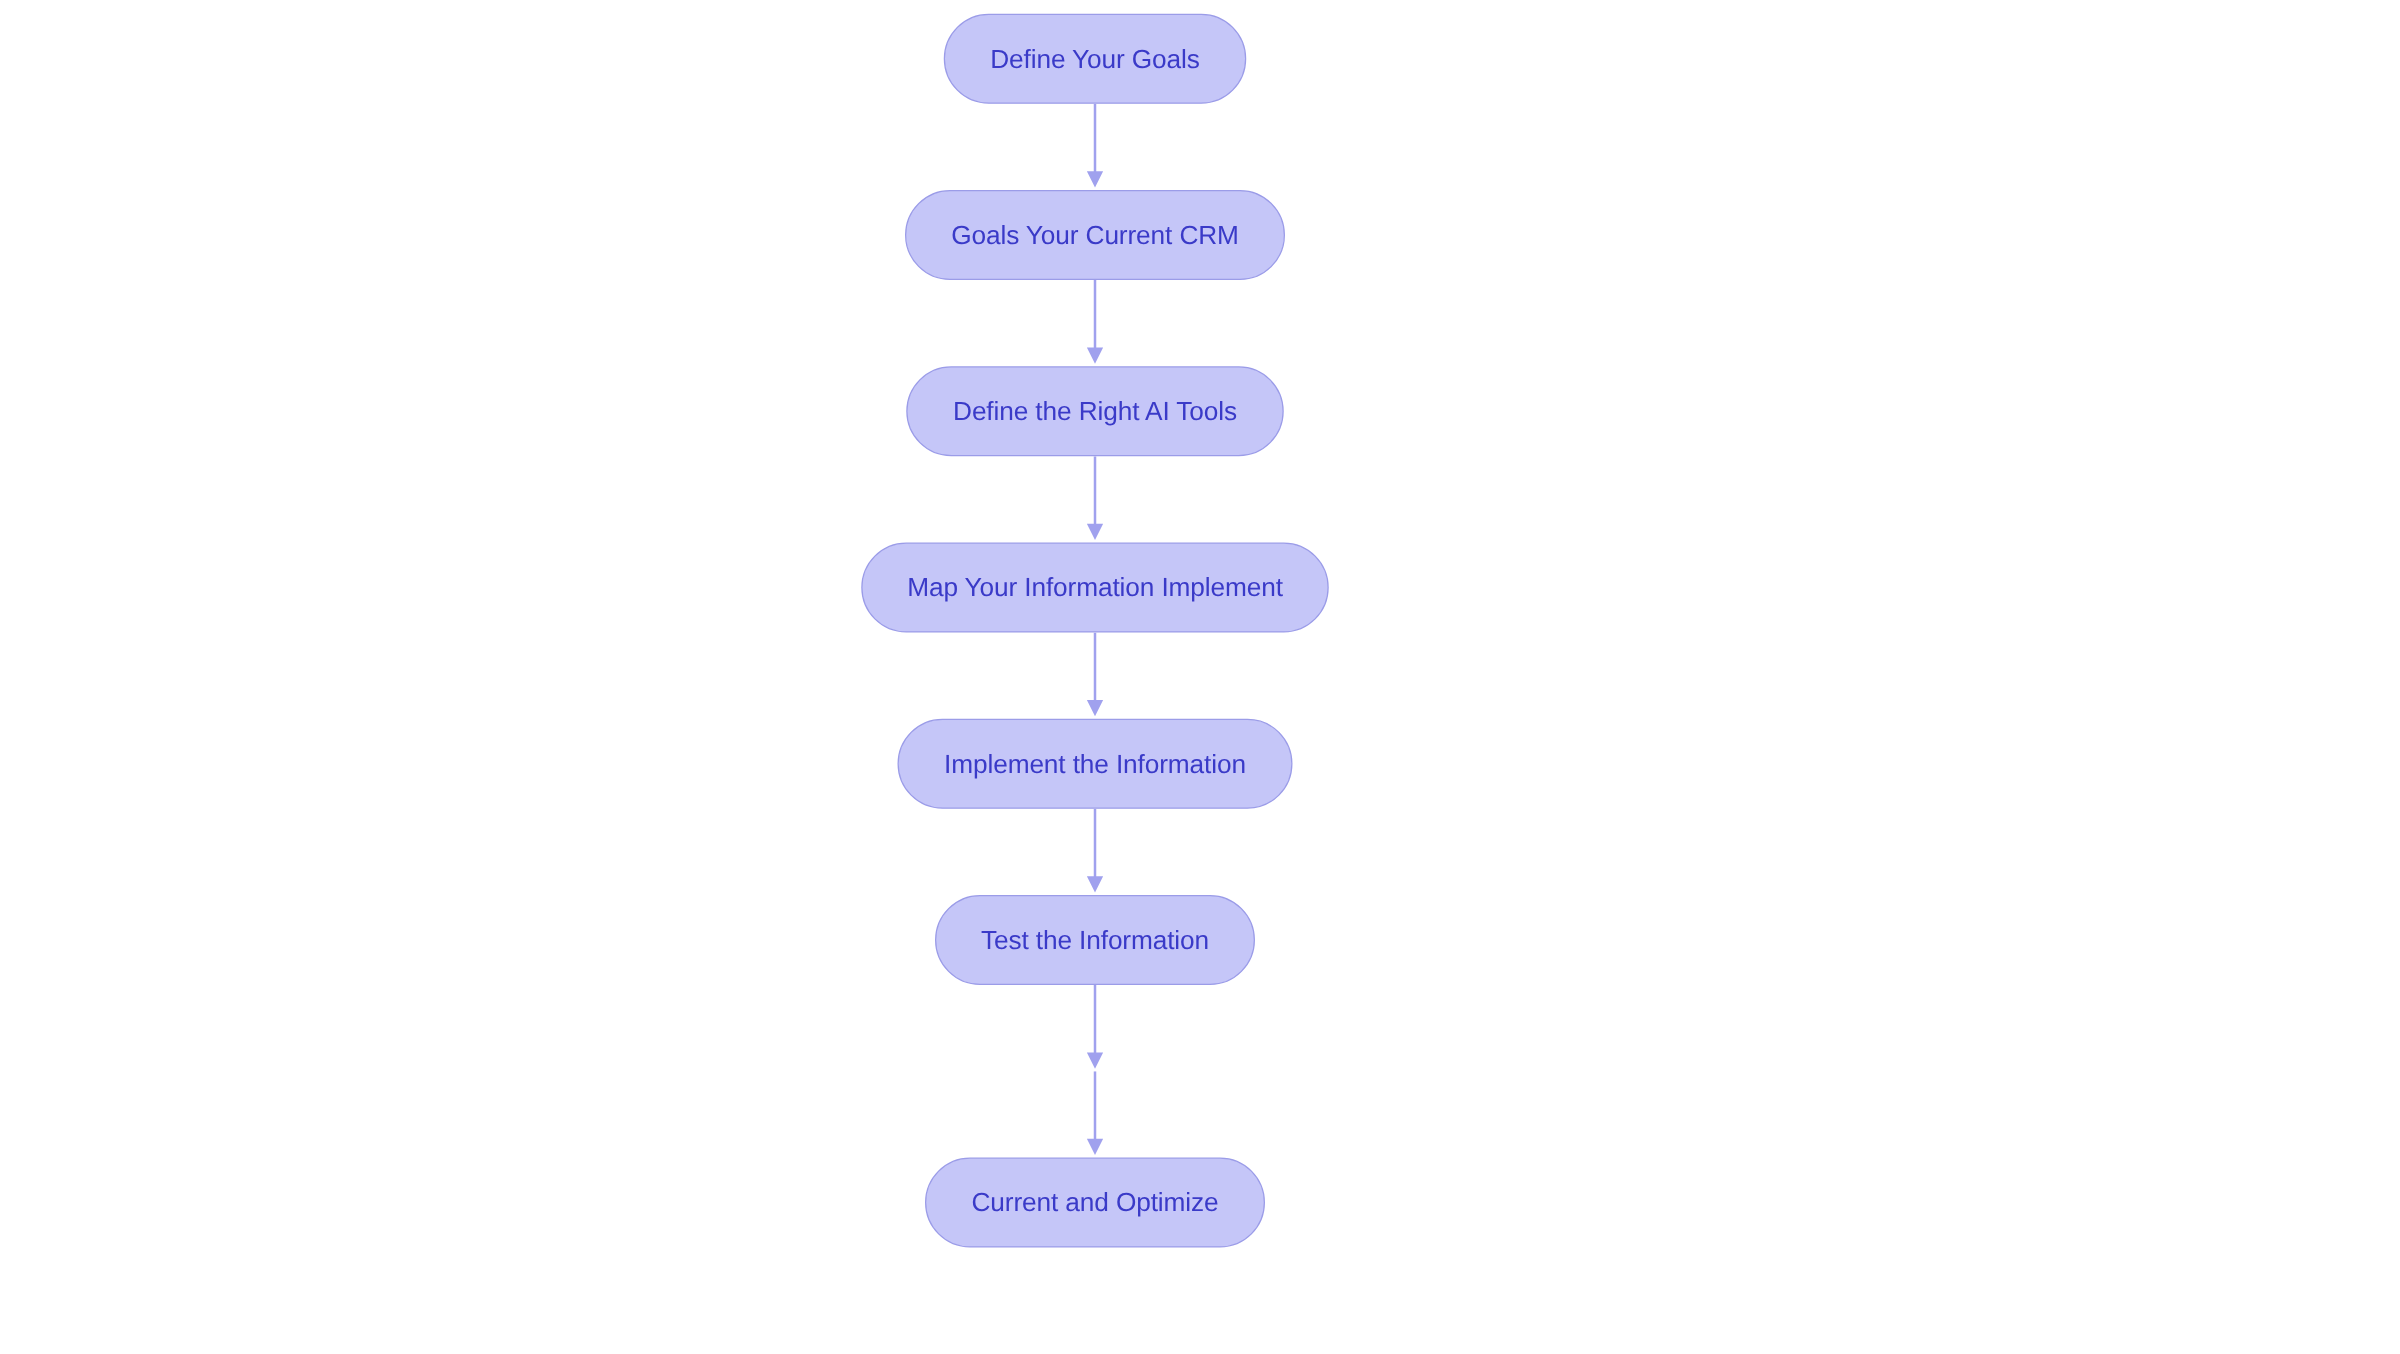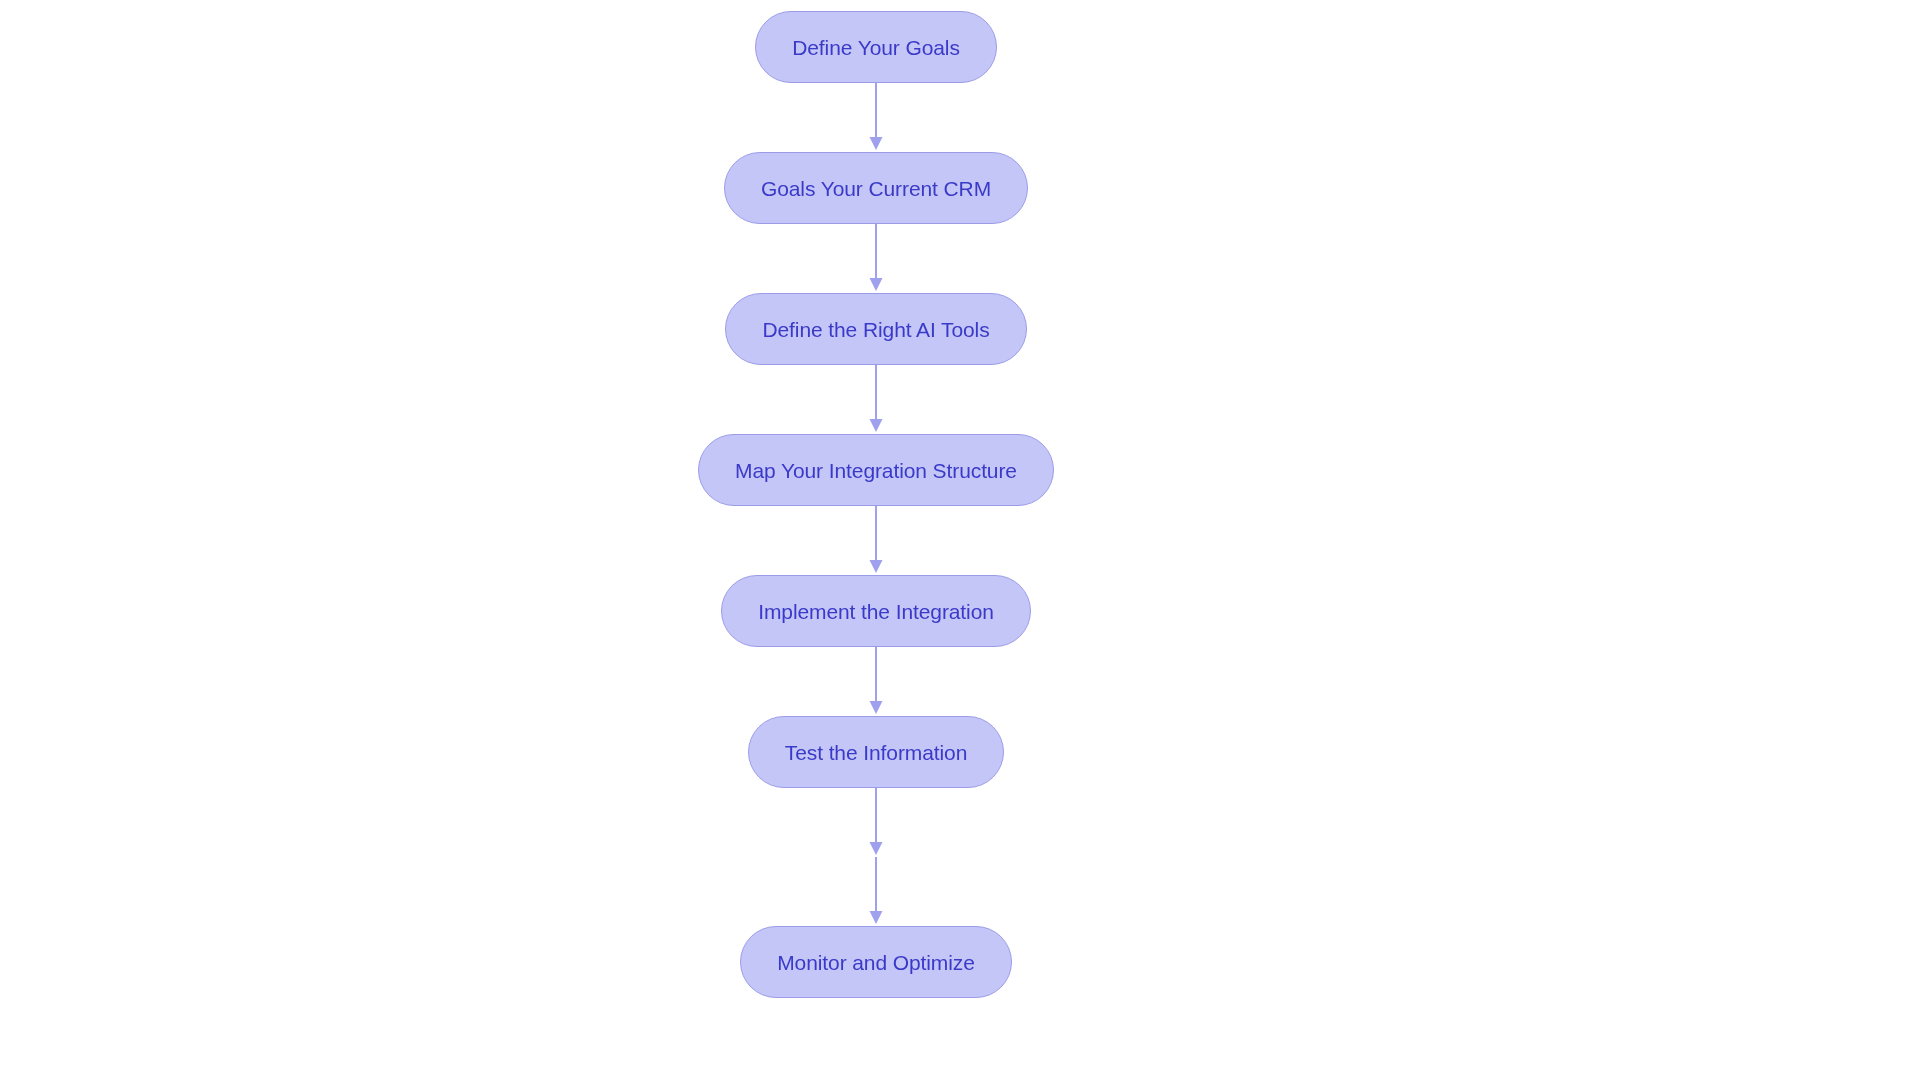--- a/index.html
+++ b/index.html
@@ -106,32 +106,32 @@
     </div>
 
     <div class="flow-connector">
       <svg width="24" height="69" viewBox="0 0 24 69" xmlns="http://www.w3.org/2000/svg">
         <line x1="12" y1="0" x2="12" y2="55" stroke="#a0a1ee" stroke-width="2"></line>
         <polygon points="5.5,54 18.5,54 12,67" fill="#a0a1ee"></polygon>
       </svg>
     </div>
 
     <div class="flow-node">
-      <span class="flow-node-label">Map Your Integration Structure</span>
+      <span class="flow-node-label">Map Your Information Implement</span>
     </div>
 
     <div class="flow-connector">
       <svg width="24" height="69" viewBox="0 0 24 69" xmlns="http://www.w3.org/2000/svg">
         <line x1="12" y1="0" x2="12" y2="55" stroke="#a0a1ee" stroke-width="2"></line>
         <polygon points="5.5,54 18.5,54 12,67" fill="#a0a1ee"></polygon>
       </svg>
     </div>
 
     <div class="flow-node">
-      <span class="flow-node-label">Implement the Integration</span>
+      <span class="flow-node-label">Implement the Information</span>
     </div>
 
     <div class="flow-connector">
       <svg width="24" height="69" viewBox="0 0 24 69" xmlns="http://www.w3.org/2000/svg">
         <line x1="12" y1="0" x2="12" y2="55" stroke="#a0a1ee" stroke-width="2"></line>
         <polygon points="5.5,54 18.5,54 12,67" fill="#a0a1ee"></polygon>
       </svg>
     </div>
 
     <div class="flow-node">
@@ -147,17 +147,17 @@
 
 
     <div class="flow-connector">
       <svg width="24" height="69" viewBox="0 0 24 69" xmlns="http://www.w3.org/2000/svg">
         <line x1="12" y1="0" x2="12" y2="55" stroke="#a0a1ee" stroke-width="2"></line>
         <polygon points="5.5,54 18.5,54 12,67" fill="#a0a1ee"></polygon>
       </svg>
     </div>
 
     <div class="flow-node">
-      <span class="flow-node-label">Monitor and Optimize</span>
+      <span class="flow-node-label">Current and Optimize</span>
     </div>
 
   </div>
 </div>
 
 </body></html>

